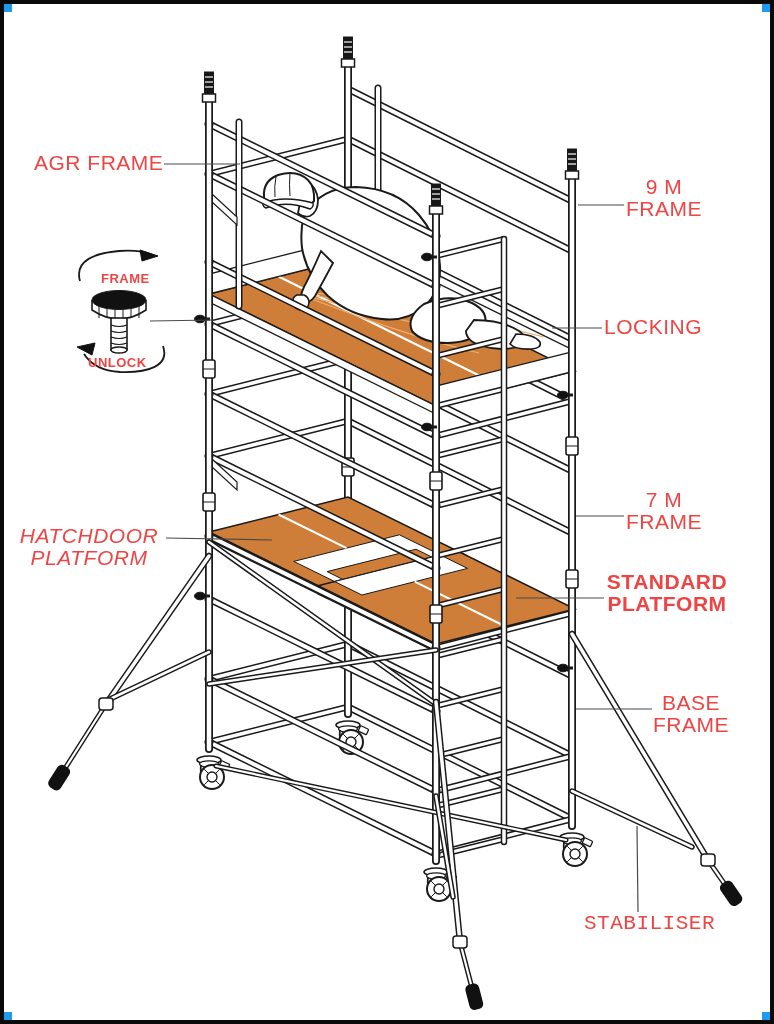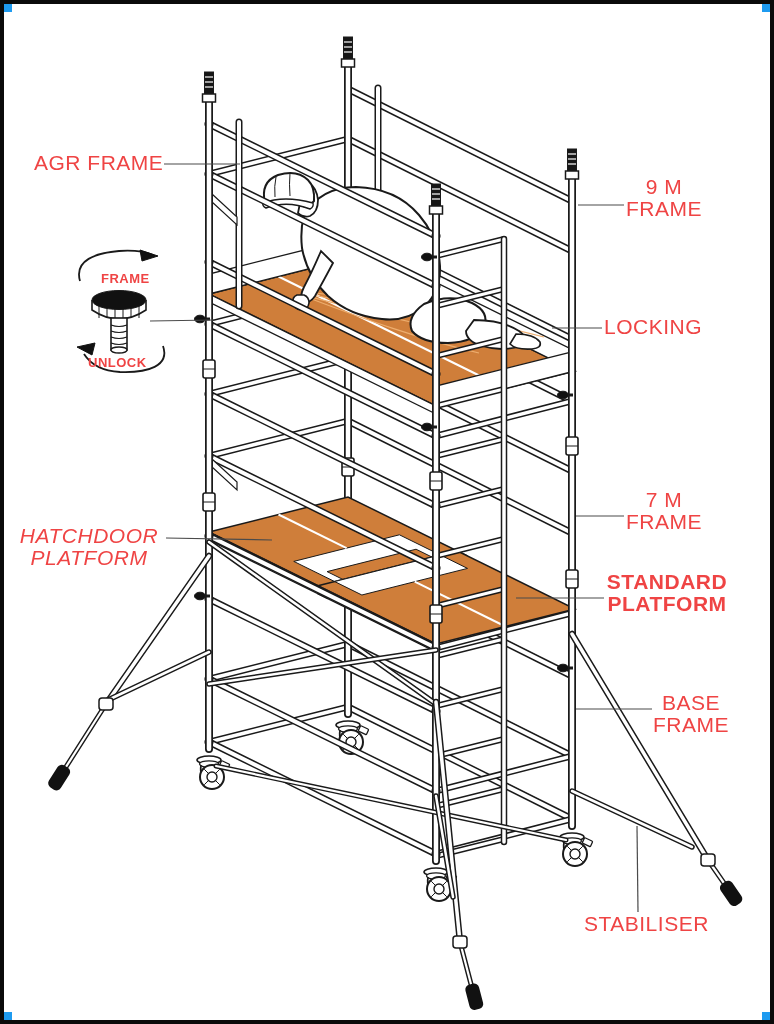--- a/index.html
+++ b/index.html
@@ -17,21 +17,21 @@
   #lbl-agr-frame{left:30px;top:148px;text-align:left;}
   #lbl-lock{left:97px;top:264px;}
   #lbl-unlock{left:84px;top:348px;}
   #lbl-agr-locking-nut{left:57px;top:379px;width:120px;}
   #lbl-hatchdoor-platform{left:13px;top:521px;width:144px;font-style:italic;}
   #lbl-2m-frame{left:598px;top:172px;width:124px;}
   #lbl-toeboard{left:600px;top:312px;text-align:left;}
   #lbl-1m-frame{left:598px;top:485px;width:124px;}
   #lbl-standard-platform{left:600px;top:567px;width:126px;font-weight:bold;}
   #lbl-base-frame{left:625px;top:668px;width:124px;margin-top:20px;}
-  #lbl-stabiliser{left:580px;top:909px;text-align:right;}
+  #lbl-stabiliser{left:580px;top:909px;text-align:right;font-family:Liberation Mono, monospace;}
 </style>
 </head>
 <body>
 
 <div class="frame">
   <div class="handle tl" style="background: rgb(30, 155, 240);"></div>
   <div class="handle tr" style="background: rgb(30, 155, 240);"></div>
   <div class="handle bl" style="background: rgb(30, 155, 240);"></div>
   <div class="handle br" style="background: rgb(30, 155, 240);"></div>
 

